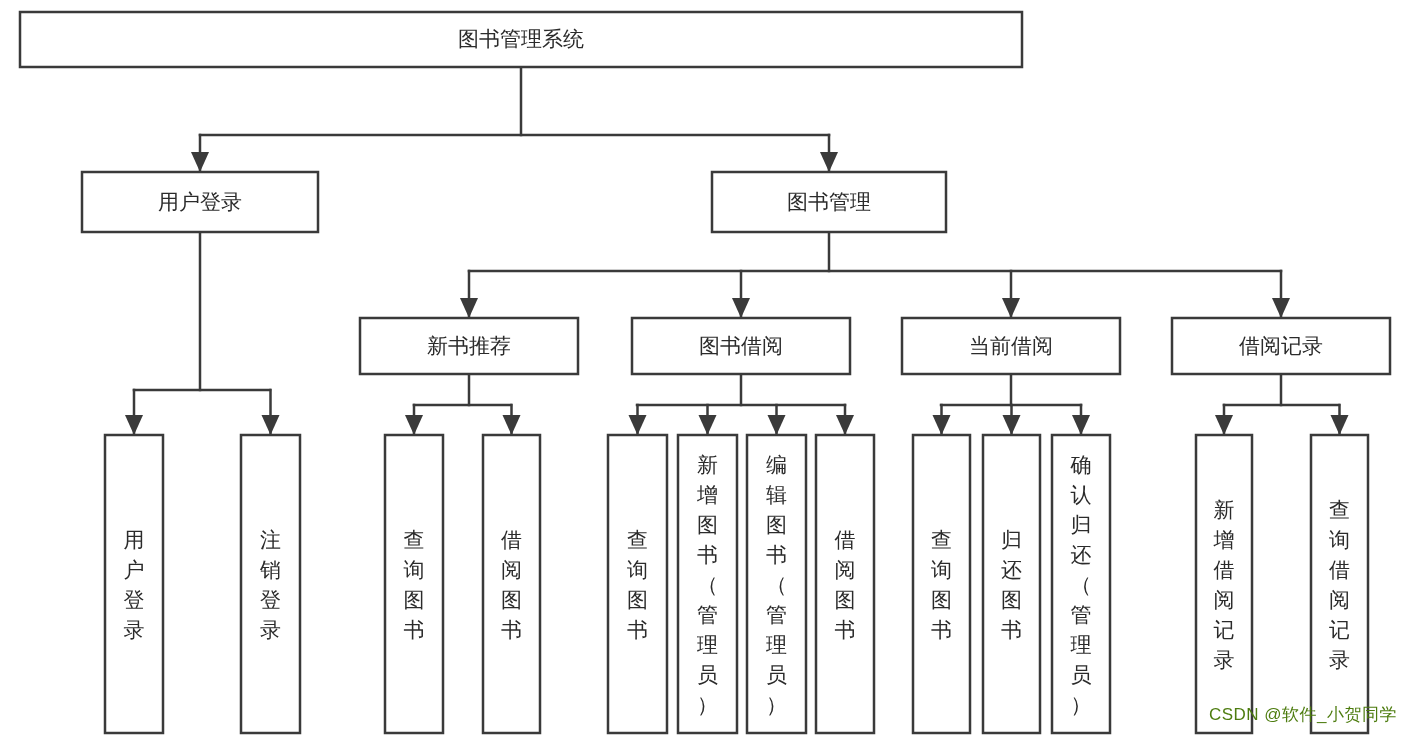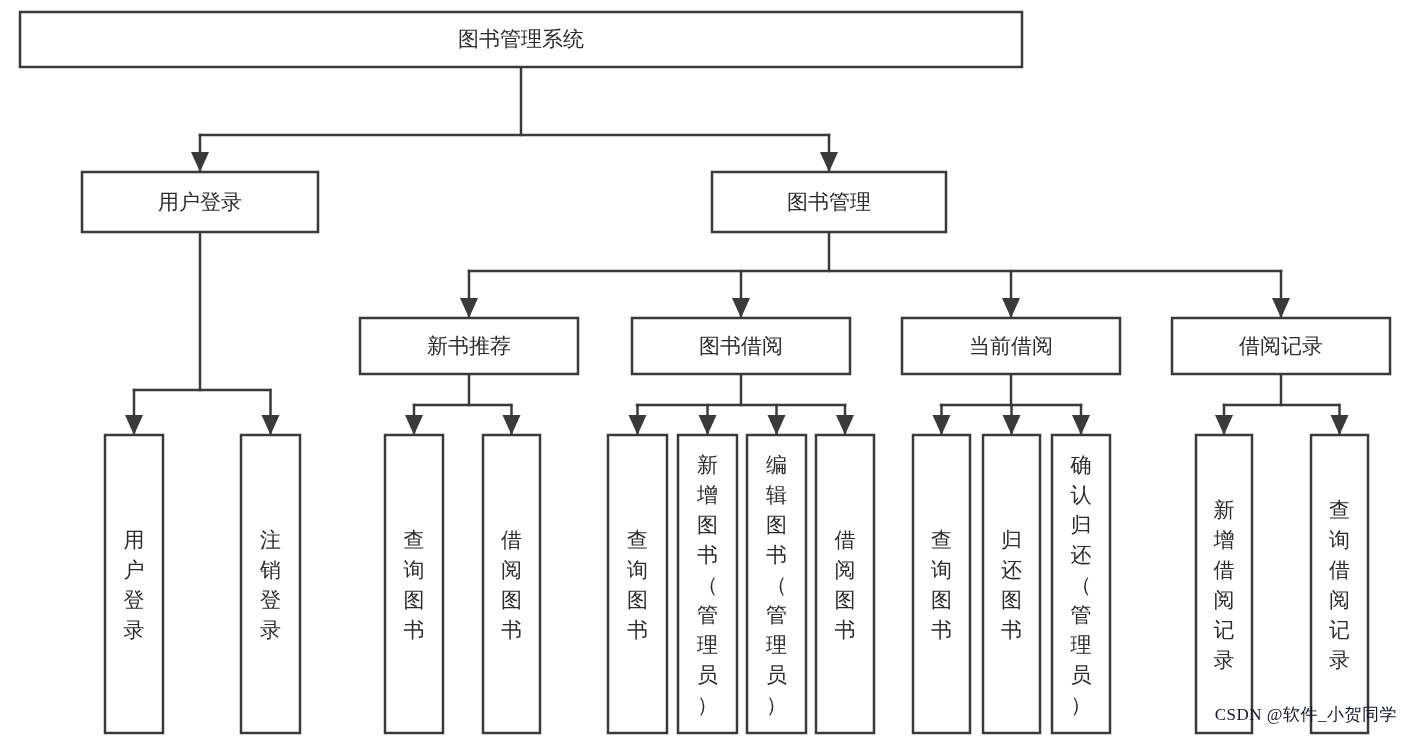--- a/index.html
+++ b/index.html
@@ -52,23 +52,23 @@
   .node-label-vertical {
     font-family: "Liberation Sans", "DejaVu Sans", sans-serif;
     fill: #2b2b2b;
     font-size: 21px;
     text-anchor: middle;
   }
   .watermark {
     position: absolute;
     right: 8px;
     bottom: 6px;
-    font-family: Liberation Serif, serif;
+    font-family: Liberation Sans, sans-serif;
     font-size: 17px;
-    color: #0f172a;
+    color: #4d7c0f;
     white-space: nowrap;
     letter-spacing: 0.5px;
     pointer-events: none;
     margin-top: 12px;
   }
 </style>
 </head>
 <body>
 
 <div id="diagram-root">

